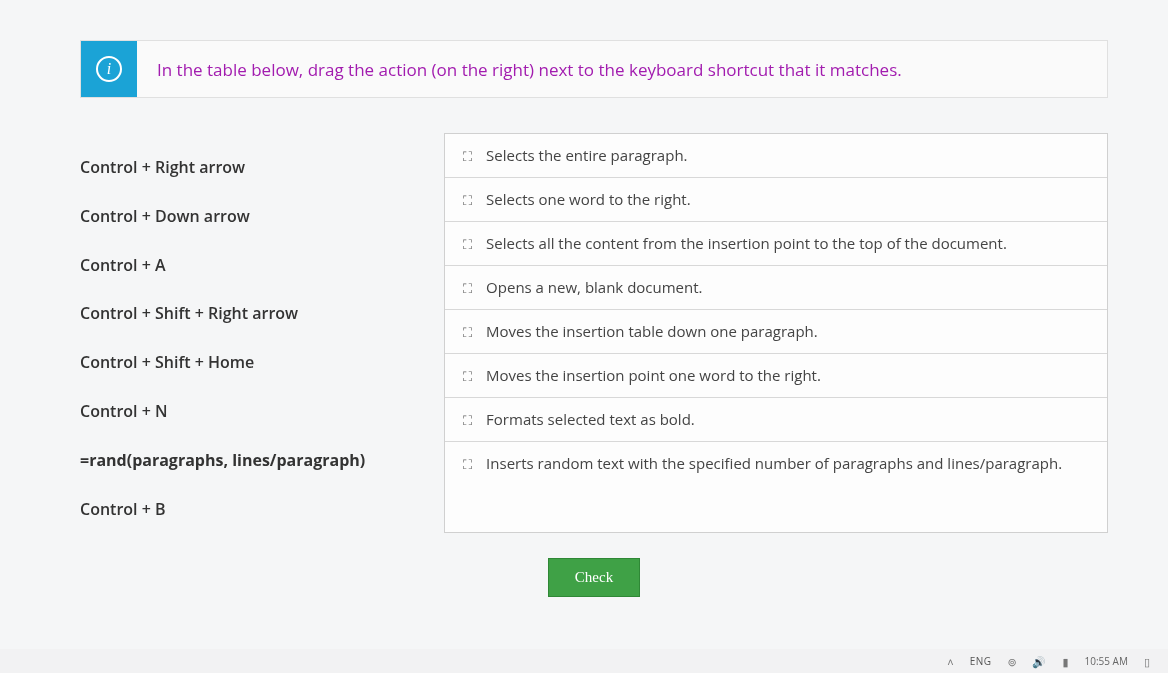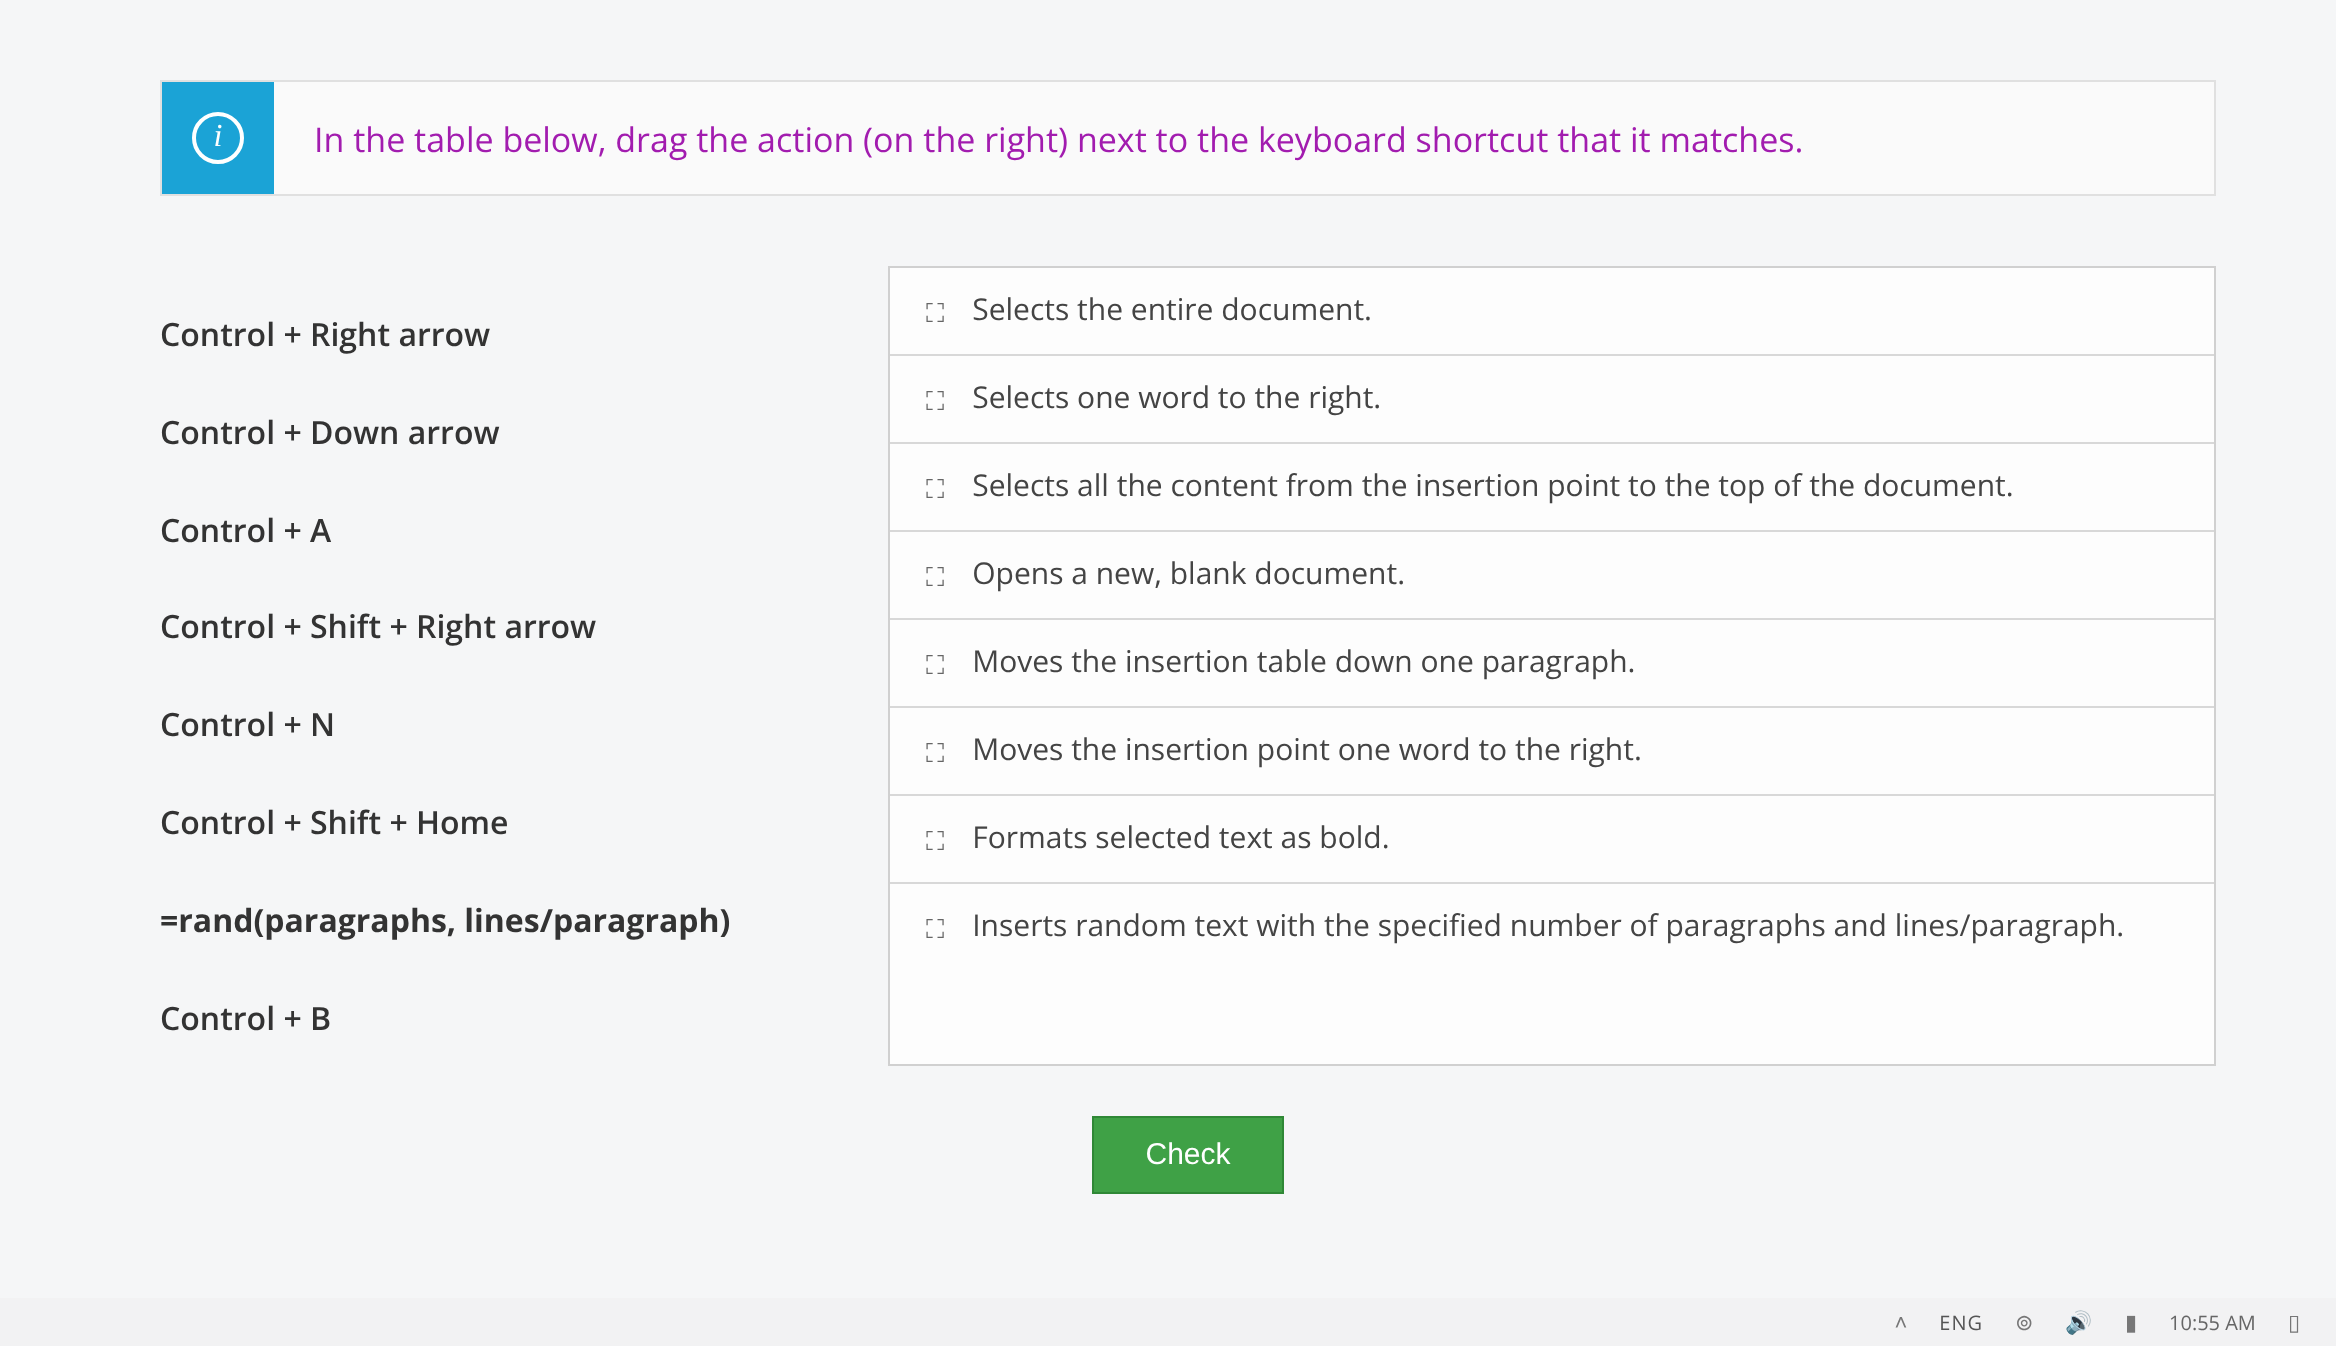--- a/index.html
+++ b/index.html
@@ -101,21 +101,21 @@
       justify-content: center;
       margin-top: 25px;
     }
     .check-button {
       background: #3fa146;
       color: #fff;
       border: 1px solid #2f8836;
       padding: 10px 26px;
       font-size: 15px;
       cursor: pointer;
-      font-family: Liberation Sans, sans-serif;
+      font-family: Liberation Serif, serif;
     }
     .taskbar {
       position: absolute;
       bottom: 0;
       right: 0;
       left: 0;
       height: 24px;
       background: rgba(240,240,240,0.6);
       display: flex;
       justify-content: flex-end;
@@ -148,30 +148,30 @@
     <div class="instruction-text">In the table below, drag the action (on the right) next to the keyboard shortcut that it matches.</div>
   </div>
 
   <div class="match-area">
 
     <div class="shortcuts-col">
       <div class="shortcut-item">Control + Right arrow</div>
       <div class="shortcut-item">Control + Down arrow</div>
       <div class="shortcut-item">Control + A</div>
       <div class="shortcut-item">Control + Shift + Right arrow</div>
+      <div class="shortcut-item">Control + Shift + Home</div>
       <div class="shortcut-item">Control + N</div>
-      <div class="shortcut-item">Control + Shift + Home</div>
       <div class="shortcut-item">=rand(paragraphs, lines/paragraph)</div>
       <div class="shortcut-item">Control + B</div>
     </div>
 
     <div class="actions-col">
       <div class="action-item">
         <span class="drag-handle">⛶</span>
-        <span>Selects the entire document.</span>
+        <span>Selects the entire paragraph.</span>
       </div>
       <div class="action-item">
         <span class="drag-handle">⛶</span>
         <span>Selects one word to the right.</span>
       </div>
       <div class="action-item">
         <span class="drag-handle">⛶</span>
         <span>Selects all the content from the insertion point to the top of the document.</span>
       </div>
       <div class="action-item">

